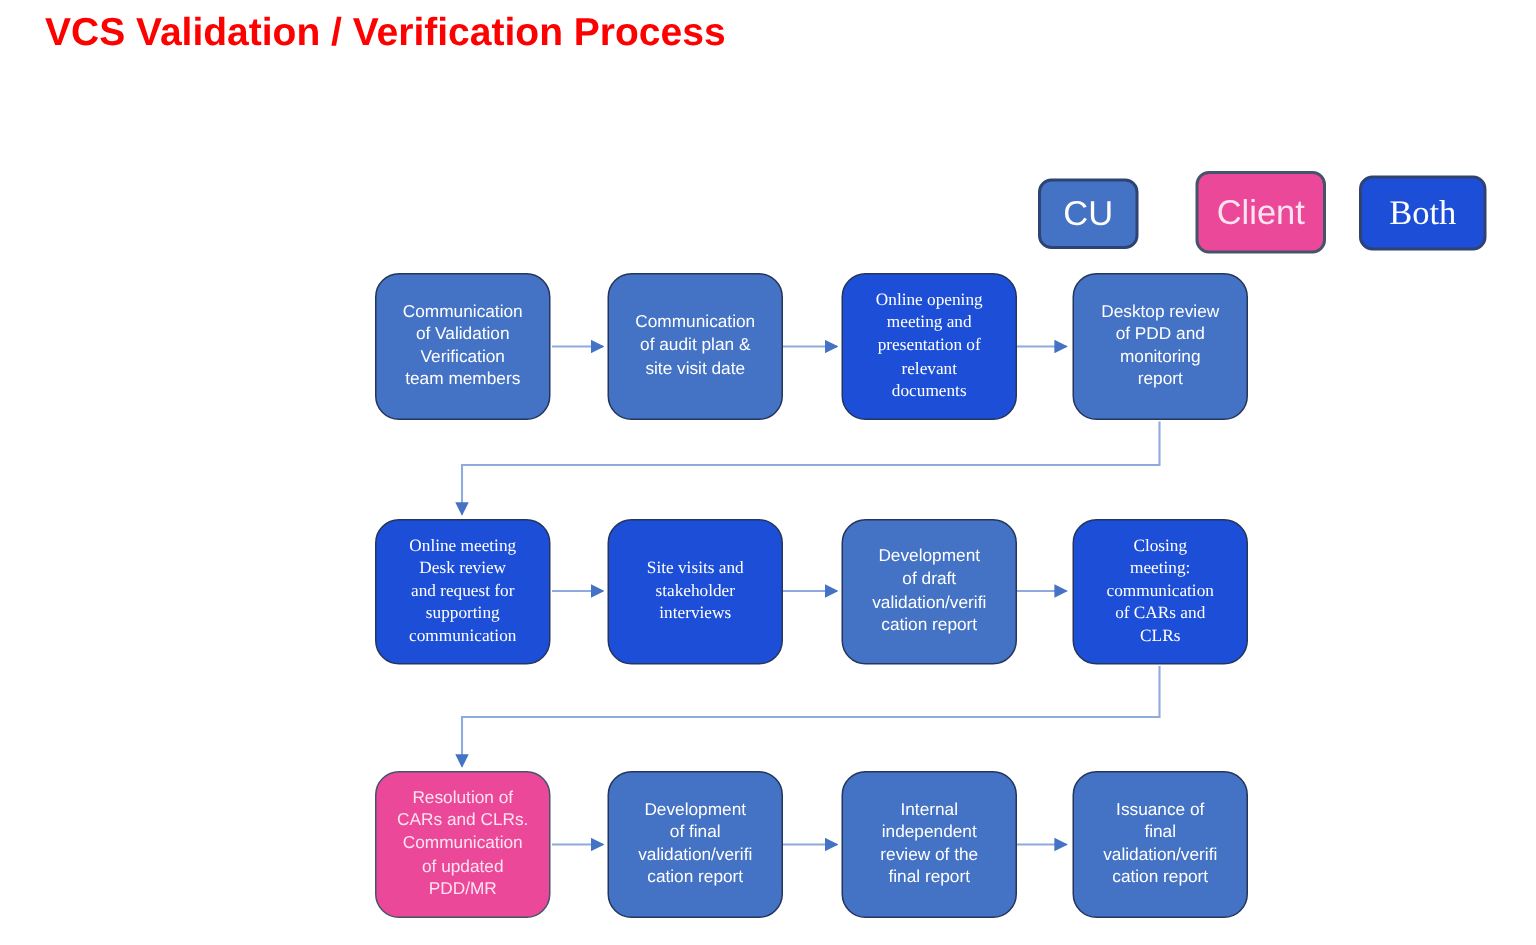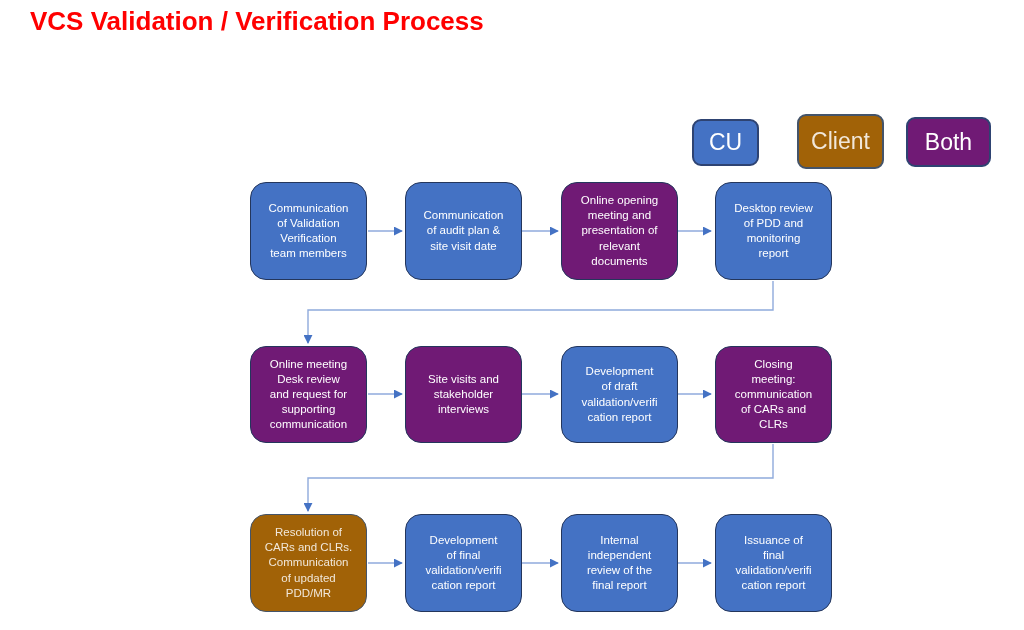--- a/index.html
+++ b/index.html
@@ -26,22 +26,22 @@
 
   
   .node{
     position:absolute;width:117px;height:98px;box-sizing:border-box;
     border:1.6px solid #24365c;border-radius:16px;
     display:flex;align-items:center;justify-content:center;
     color:#ffffff;font-size:11.5px;line-height:1.32;text-align:center;
     white-space:pre-line;padding:4px 5px;
   }
   [data-actor="cu"]{background:#4472c4;}
-  [data-actor="both"]{background:#701a75;}
-  [data-actor="client"]{background:#a16207;color:rgba(255,255,255,0.85);border-color:#44546a;}
+  [data-actor="both"]{background:#1d4ed8;font-family:Liberation Serif, serif;}
+  [data-actor="client"]{background:#ec4899;color:rgba(255,255,255,0.85);border-color:#44546a;}
 
   .r1{top:182px;} .r2{top:346px;} .r3{top:514px;}
   .c1{left:250px;} .c2{left:405px;} .c3{left:561px;} .c4{left:715px;}
   .r2.node{height:97px;}
 
   .connector-layer{position:absolute;left:0;top:0;width:1024px;height:630px;pointer-events:none;}
 </style>
 </head>
 <body>
 

